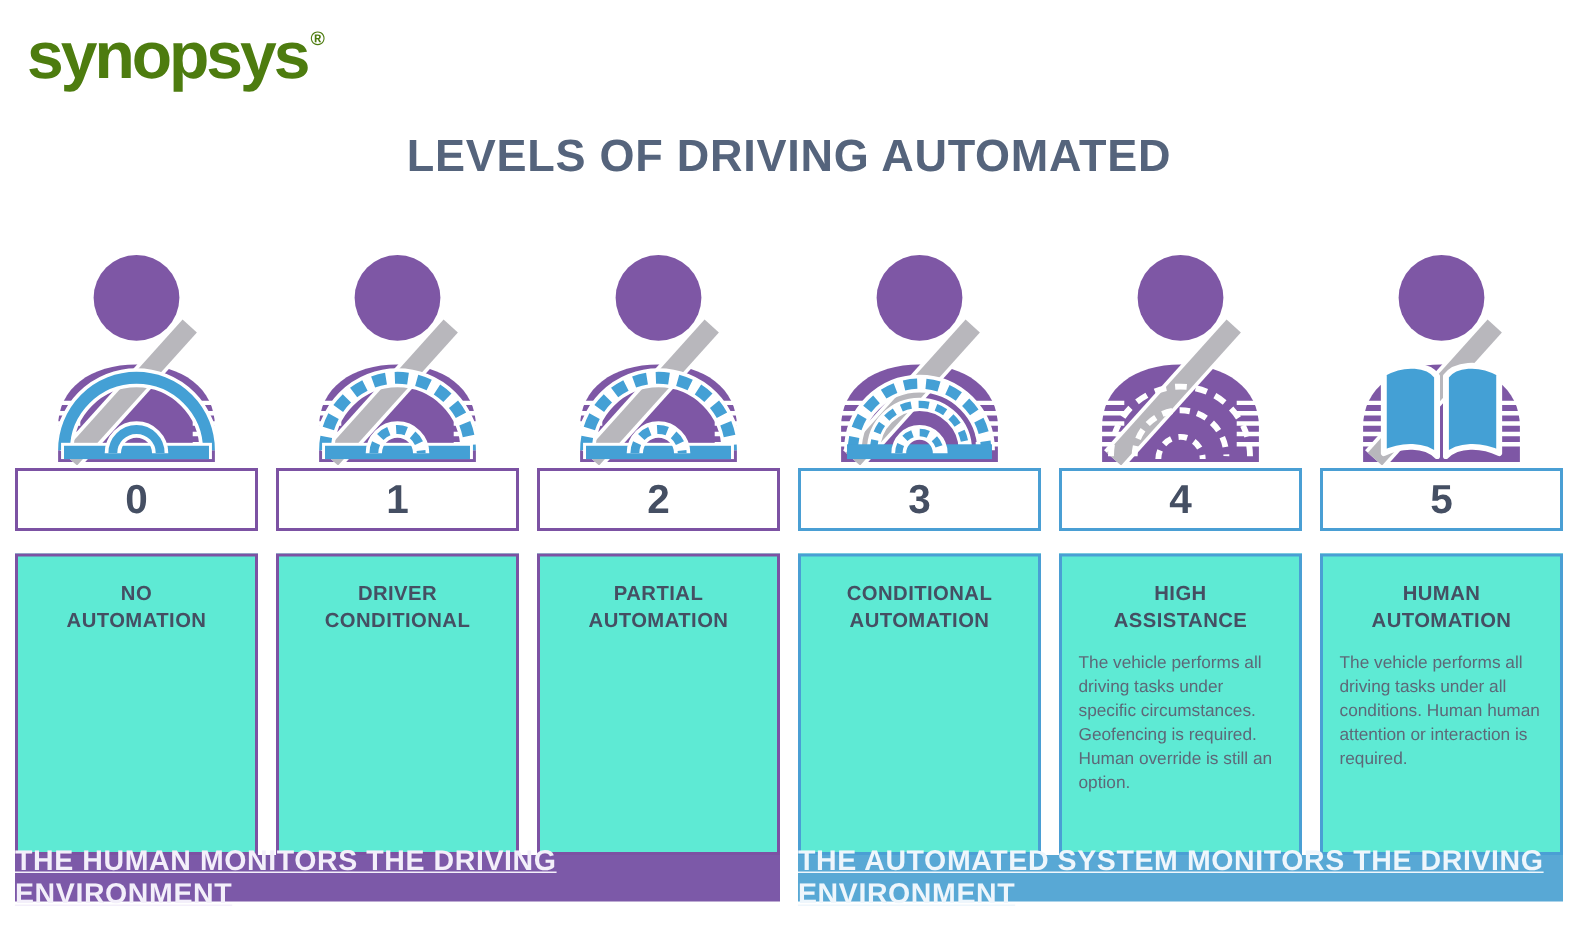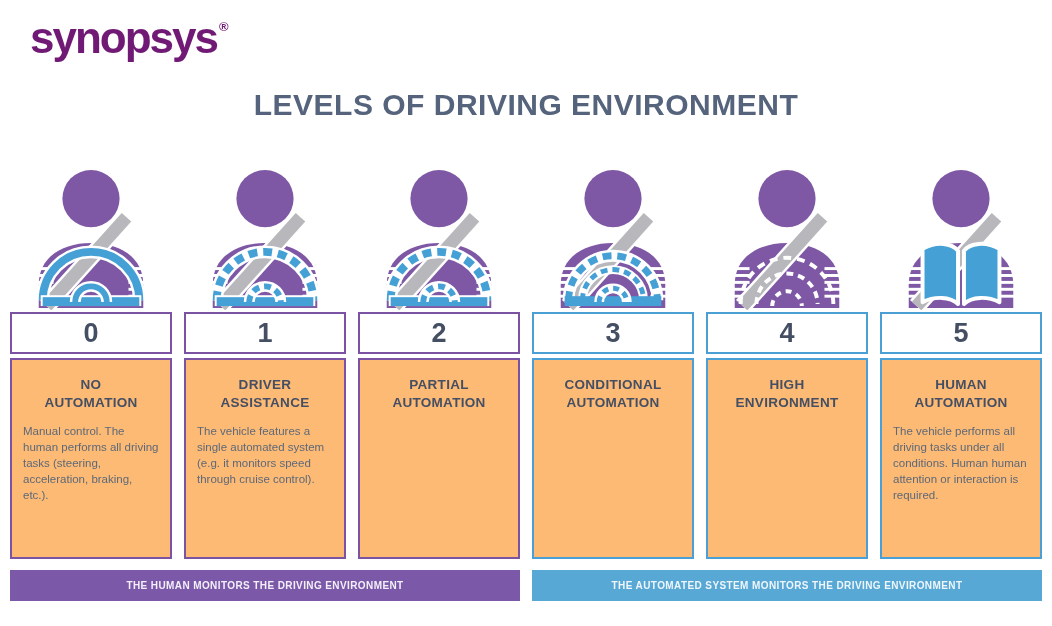--- a/index.html
+++ b/index.html
@@ -1,54 +1,54 @@
 <!DOCTYPE html>
 <html><head>
 <meta charset="utf-8">
 <style>
   * { margin: 0; padding: 0; box-sizing: border-box; }
   html, body { width: 1052px; height: 626px; background: #ffffff; overflow: hidden; }
   body { font-family: "Liberation Sans", "DejaVu Sans", sans-serif; position: relative; }
 
   
-  .logo { position: absolute; left: 30px; top: 16px; color: #701a75; font-weight: bold;
+  .logo { position: absolute; left: 18px; top: 16px; color: #4d7c0f; font-weight: bold;
           font-size: 44px; letter-spacing: -2px; line-height: 1; }
   .logo .reg { font-size: 13px; vertical-align: 22px; letter-spacing: 0; margin-left: 2px; }
 
   
   .title { position: absolute; left: 0; top: 88px; width: 100%; text-align: center;
            font-size: 30px; font-weight: bold; color: #55647c; letter-spacing: 0.5px; }
 
   
   .grid { position: absolute; left: 10px; top: 158px; width: 1032px;
           display: grid; grid-template-columns: repeat(6, 1fr); column-gap: 12px; }
   .column { display: flex; flex-direction: column; align-items: center; }
 
   .icon-wrap { height: 152px; display: flex; align-items: flex-end; justify-content: center; }
   .icon-wrap svg { width: 132px; height: 142px; display: block; }
 
   .num-box { width: 100%; height: 42px; margin-top: 2px; background: #fff;
              border: 2px solid; display: flex; align-items: center; justify-content: center;
              font-size: 27px; font-weight: bold; color: #454f63; }
-  .body-box { width: 100%; height: 201px; margin-top: 4px; background: #fdba74;
+  .body-box { width: 100%; height: 201px; margin-top: 15px; background: #5eead4;
               border: 2px solid; padding: 16px 11px 0 11px; }
   .column.purple .num-box, .column.purple .body-box { border-color: #7c52a3; }
   .column.blue .num-box, .column.blue .body-box { border-color: #4a9fd4; }
 
   .level-name { text-align: center; font-size: 13.5px; font-weight: bold; color: #454f63;
                 letter-spacing: 0.3px; line-height: 1.35; white-space: pre-line; margin-bottom: 12px; }
   .level-desc { font-size: 11.5px; color: #5d6878; line-height: 1.38; }
 
   
   .banners { position: absolute; left: 10px; top: 570px; width: 1032px;
              display: grid; grid-template-columns: 1fr 1fr; column-gap: 12px; }
   .banner { height: 31px; display: flex; align-items: center; justify-content: center;
-            font-size: 10px; font-weight: bold; color: #f3effa; letter-spacing: 0.4px; }
+            font-size: 19px; font-weight: bold; color: #f3effa; letter-spacing: 0.4px; text-decoration: underline; }
   .banner.purple { background: #7c59a8; }
-  .banner.blue { background: #58a8d5; color: #eef6fc; text-align: right; }
+  .banner.blue { background: #58a8d5; color: #eef6fc; }
 </style>
 </head>
 <body>
 
 <svg width="0" height="0" style="position:absolute">
   <defs>
     <g id="person-base">
       <circle cx="65" cy="31" r="29" fill="#7e57a5"></circle>
       <path d="M12,142 L12,118 C12,92 34,76 65,76 C96,76 118,92 118,118 L118,142 Z" fill="#7e57a5"></path>
       <g stroke="#ffffff" stroke-width="3">
@@ -98,103 +98,102 @@
     </g>
     <g id="open-book">
       <path d="M26,82 C40,74 56,76 62,84 L62,138 C54,130 38,130 26,136 Z" fill="#44a0d5" stroke="#ffffff" stroke-width="4" stroke-linejoin="round"></path>
       <path d="M104,82 C90,74 74,76 68,84 L68,138 C76,130 92,130 104,136 Z" fill="#44a0d5" stroke="#ffffff" stroke-width="4" stroke-linejoin="round"></path>
     </g>
   </defs>
 </svg>
 
 <div class="logo"><span>synopsys</span><span class="reg">®</span></div>
 
-<div class="title">LEVELS OF DRIVING ENVIRONMENT</div>
+<div class="title">LEVELS OF DRIVING AUTOMATED</div>
 
 <div class="grid">
 
   <div class="column purple">
     <div class="icon-wrap">
       <svg viewBox="0 0 130 144">
           <use href="#person-base"></use>
           <use href="#wheel-solid"></use>
         </svg>
     </div>
     <div class="num-box">
         <span>0</span>
       </div>
     <div class="body-box">
       <div class="level-name">NO
 AUTOMATION</div>
-      <div class="level-desc">Manual control. The human performs all driving tasks (steering, acceleration, braking, etc.).</div>
     </div>
   </div>
 
   <div class="column purple">
     <div class="icon-wrap">
       <svg viewBox="0 0 130 144">
           <use href="#person-base"></use>
           <use href="#wheel-dashed"></use>
         </svg>
     </div>
     <div class="num-box">
         <span>1</span>
       </div>
     <div class="body-box">
       <div class="level-name">DRIVER
+CONDITIONAL</div>
+    </div>
+  </div>
+
+  <div class="column purple">
+    <div class="icon-wrap">
+      <svg viewBox="0 0 130 144">
+          <use href="#person-base"></use>
+          <use href="#wheel-dashed"></use>
+        </svg>
+    </div>
+    <div class="num-box">
+        <span>2</span>
+      </div>
+    <div class="body-box">
+      <div class="level-name">PARTIAL
+AUTOMATION</div>
+    </div>
+  </div>
+
+  <div class="column blue">
+    <div class="icon-wrap">
+      <svg viewBox="0 0 130 144">
+          <use href="#person-base"></use>
+          <use href="#wheel-dashed2"></use>
+        </svg>
+    </div>
+    <div class="num-box">
+        <span>3</span>
+      </div>
+    <div class="body-box">
+      <div class="level-name">CONDITIONAL
+AUTOMATION</div>
+    </div>
+  </div>
+
+  <div class="column blue">
+    <div class="icon-wrap">
+      <svg viewBox="0 0 130 144">
+          <use href="#person-base"></use>
+          <use href="#wheel-ghost"></use>
+        </svg>
+    </div>
+    <div class="num-box">
+        <span>4</span>
+      </div>
+    <div class="body-box">
+      <div class="level-name">HIGH
 ASSISTANCE</div>
-      <div class="level-desc">The vehicle features a single automated system (e.g. it monitors speed through cruise control).</div>
-    </div>
-  </div>
-
-  <div class="column purple">
-    <div class="icon-wrap">
-      <svg viewBox="0 0 130 144">
-          <use href="#person-base"></use>
-          <use href="#wheel-dashed"></use>
-        </svg>
-    </div>
-    <div class="num-box">
-        <span>2</span>
-      </div>
-    <div class="body-box">
-      <div class="level-name">PARTIAL
-AUTOMATION</div>
-    </div>
-  </div>
-
-  <div class="column blue">
-    <div class="icon-wrap">
-      <svg viewBox="0 0 130 144">
-          <use href="#person-base"></use>
-          <use href="#wheel-dashed2"></use>
-        </svg>
-    </div>
-    <div class="num-box">
-        <span>3</span>
-      </div>
-    <div class="body-box">
-      <div class="level-name">CONDITIONAL
-AUTOMATION</div>
-    </div>
-  </div>
-
-  <div class="column blue">
-    <div class="icon-wrap">
-      <svg viewBox="0 0 130 144">
-          <use href="#person-base"></use>
-          <use href="#wheel-ghost"></use>
-        </svg>
-    </div>
-    <div class="num-box">
-        <span>4</span>
-      </div>
-    <div class="body-box">
-      <div class="level-name">HIGH
-ENVIRONMENT</div>
+      <div class="level-desc">The vehicle performs all driving tasks under specific circumstances. Geofencing is required. Human override is still an option.</div>
     </div>
   </div>
 
   <div class="column blue">
     <div class="icon-wrap">
       <svg viewBox="0 0 130 144">
           <use href="#person-base"></use>
           <use href="#open-book"></use>
         </svg>
     </div>

